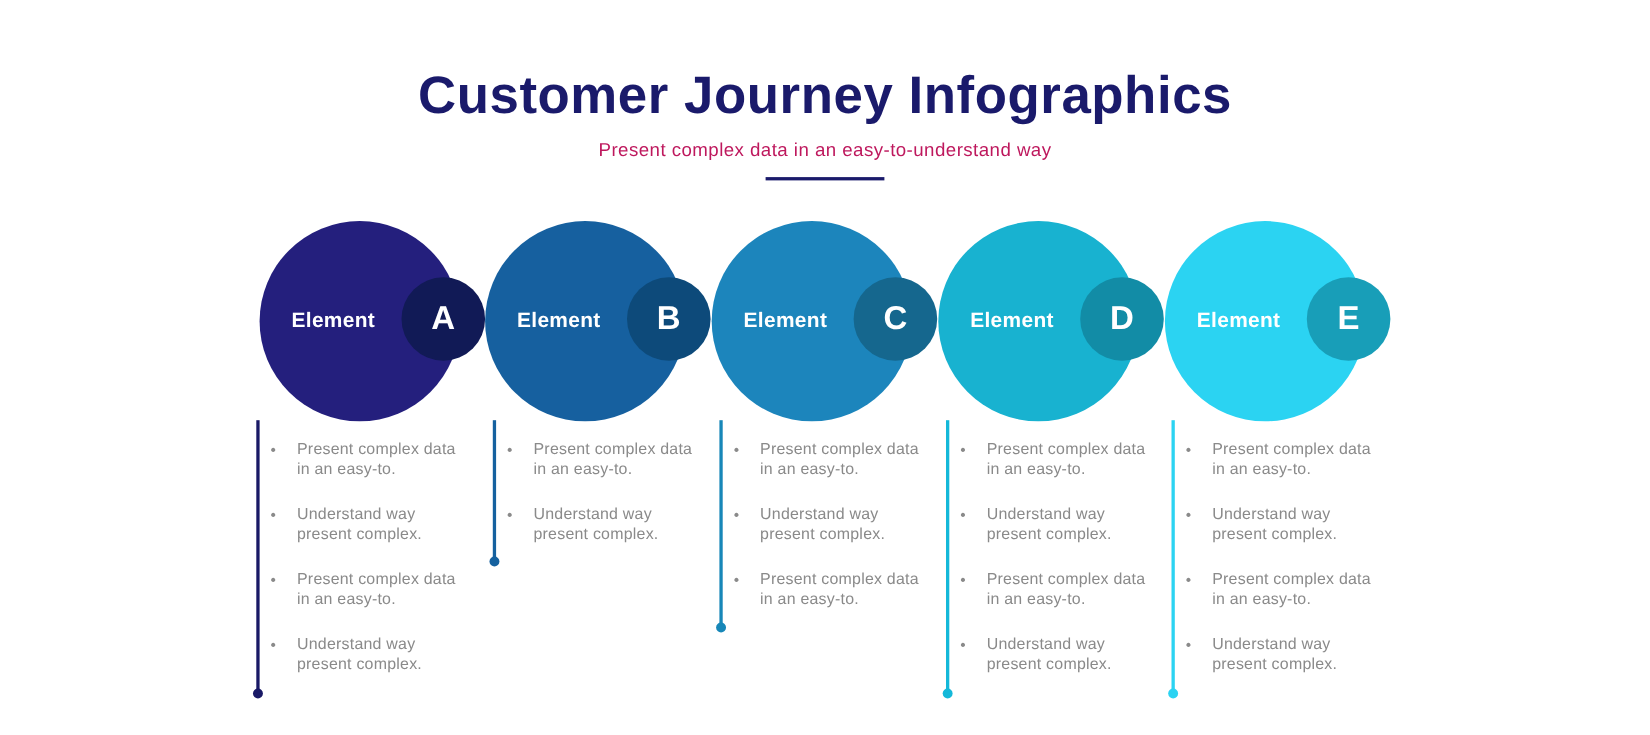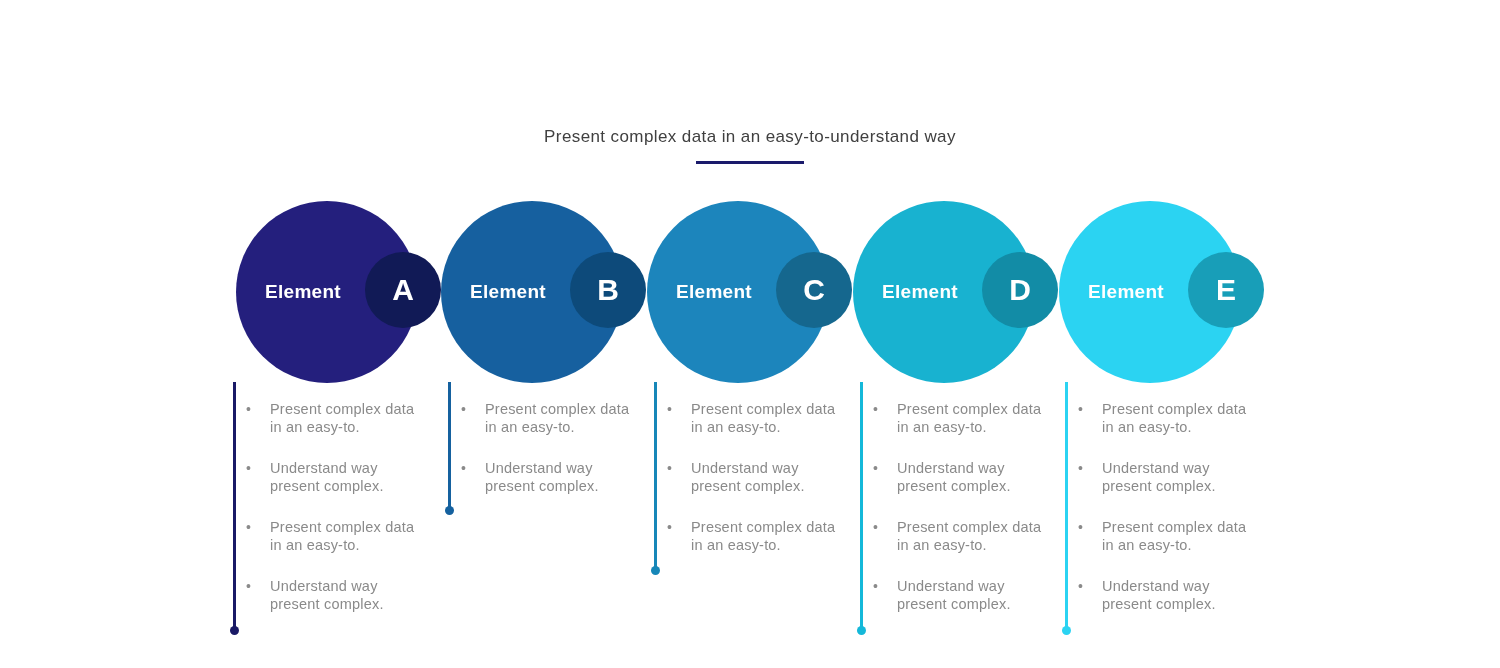--- a/index.html
+++ b/index.html
@@ -40,21 +40,22 @@
     list-style:none;font-size:14.5px;line-height:18px;letter-spacing:.2px;
   }
   .bullet-item{display:flex;margin:0 0 23px 0;}
   .bullet-marker{width:24px;flex:0 0 24px;text-align:left;font-size:14px;}
   .bullet-text{flex:1;max-width:150px;}
 </style>
 </head>
 <body>
 
 <div class="canvas" style="background: rgb(255, 255, 255);">
-  <p class="page-subtitle" style="color: #404040;">Present complex data in an easy-to-understand way</p>
+  <h1 class="page-title" style="color: rgb(26, 26, 107);">Customer Journey Infographics</h1>
+  <p class="page-subtitle" style="color: #be185d;">Present complex data in an easy-to-understand way</p>
   <div class="title-divider" style="background: rgb(26, 26, 107);"></div>
   <div id="columns">
       <section>
         <div class="big-circle" style="left: 236px; background: rgb(36, 31, 125);">
           <span class="element-label">Element</span>
         </div>
         <div class="badge" style="left: 365px; background: rgb(17, 26, 86);">
           <span class="element-letter">A</span>
         </div>
         <div class="vline" style="left: 233px; height: 248px; background: rgb(25, 25, 102);"></div>

